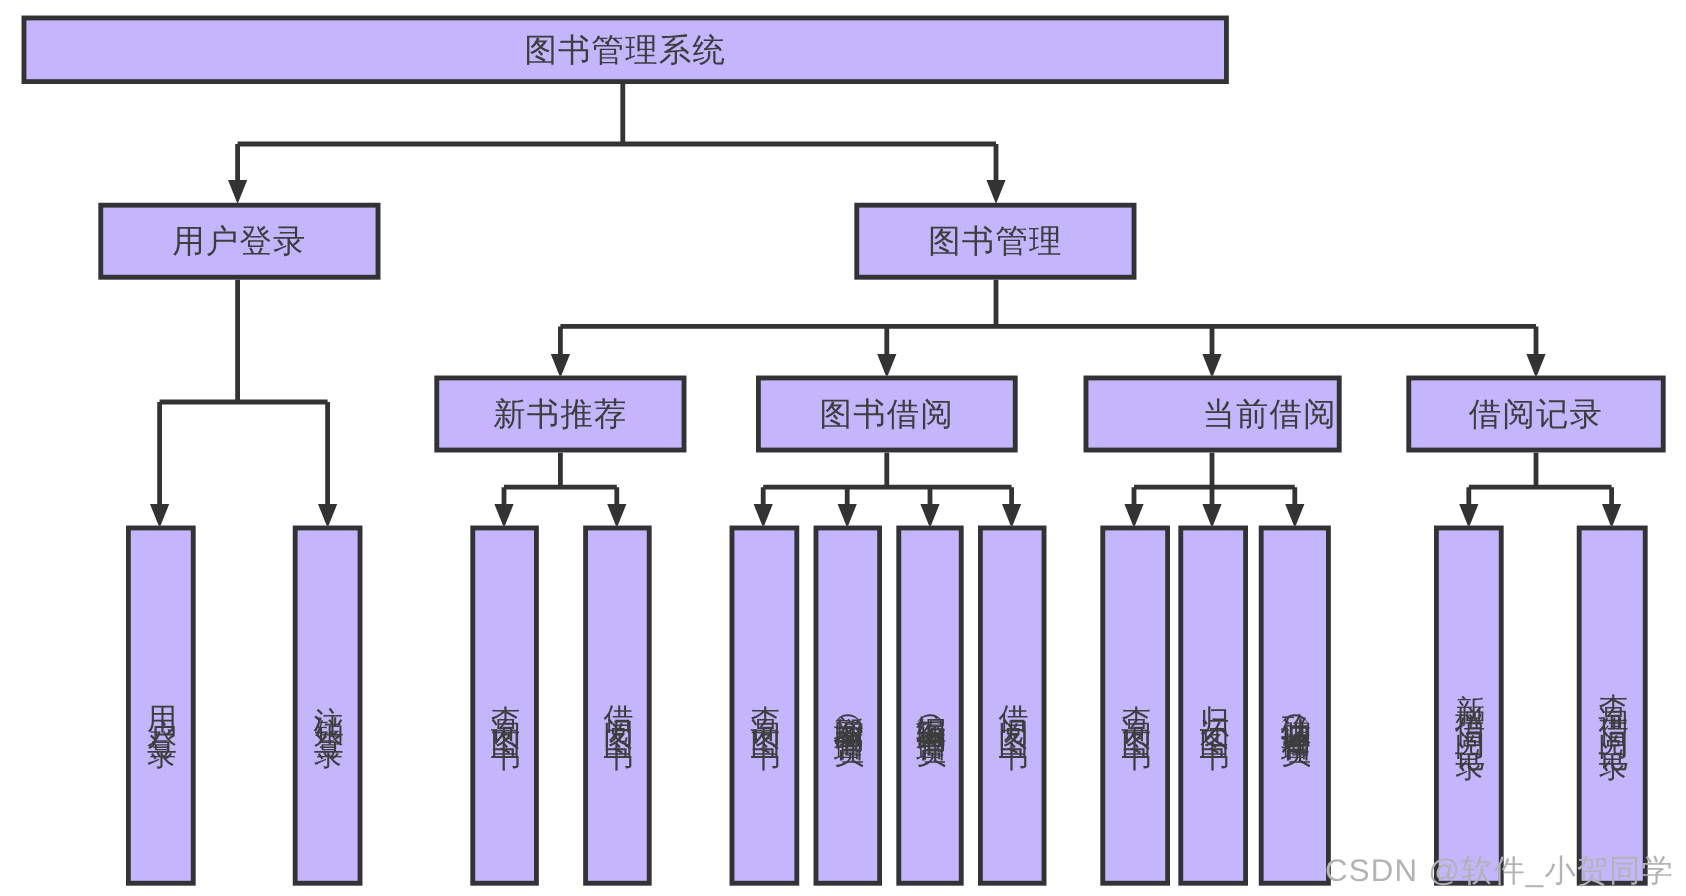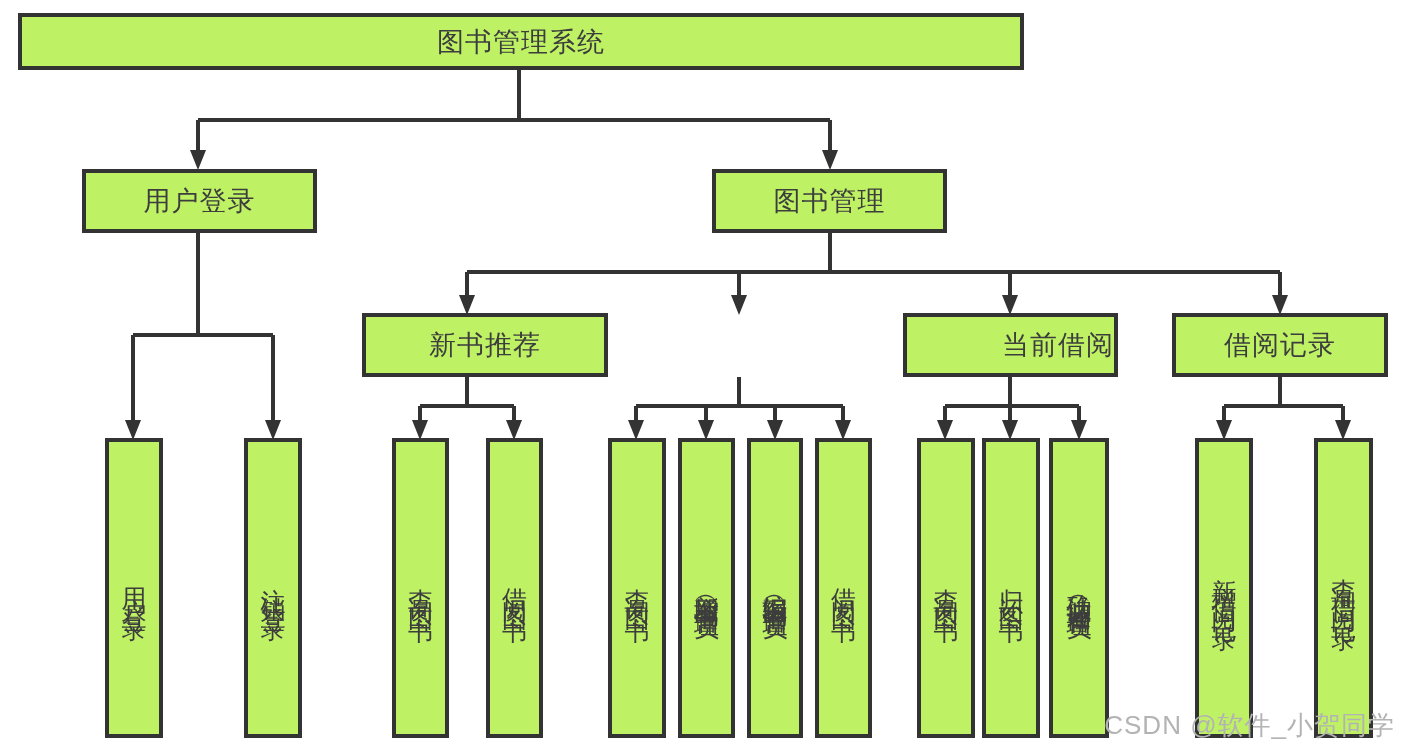--- a/index.html
+++ b/index.html
@@ -20,21 +20,21 @@
     left: 0;
     top: 0;
     width: 1405px;
     height: 747px;
     pointer-events: none;
   }
   .box {
     position: absolute;
     box-sizing: border-box;
     border: 4px solid #333333;
-    background: #bef264;
+    background: #c4b5fd;
     display: flex;
     align-items: center;
     justify-content: center;
     color: #3d3d3d;
   }
   .h-box {
     font-size: 27px;
     letter-spacing: 1px;
     white-space: nowrap;
   }
@@ -103,22 +103,25 @@
     <span>图书管理系统</span>
   </div>
 
   <div class="box h-box" style="left:82px; top:169px; width:235px; height:64px;">
     <span>用户登录</span>
   </div>
   <div class="box h-box" style="left:712px; top:169px; width:235px; height:64px;">
     <span>图书管理</span>
   </div>
 
-  <div class="box h-box" style="left:362px; top:313px; width:246px; height:64px;">
+  <div class="box h-box" style="left:362px; top:313px; width:210px; height:64px;">
     <span>新书推荐</span>
+  </div>
+  <div class="box h-box" style="left:630px; top:313px; width:218px; height:64px;">
+    <span>图书借阅</span>
   </div>
   <div class="box h-box" style="left:903px; top:313px; width:215px; height:64px;justify-content:flex-end;">
     <span>当前借阅</span>
   </div>
   <div class="box h-box" style="left:1172px; top:313px; width:216px; height:64px;">
     <span>借阅记录</span>
   </div>
 
   <div class="box v-box" style="left:105px; top:438px; width:58px; height:300px;">
     <span class="vtext">用户登录</span>

